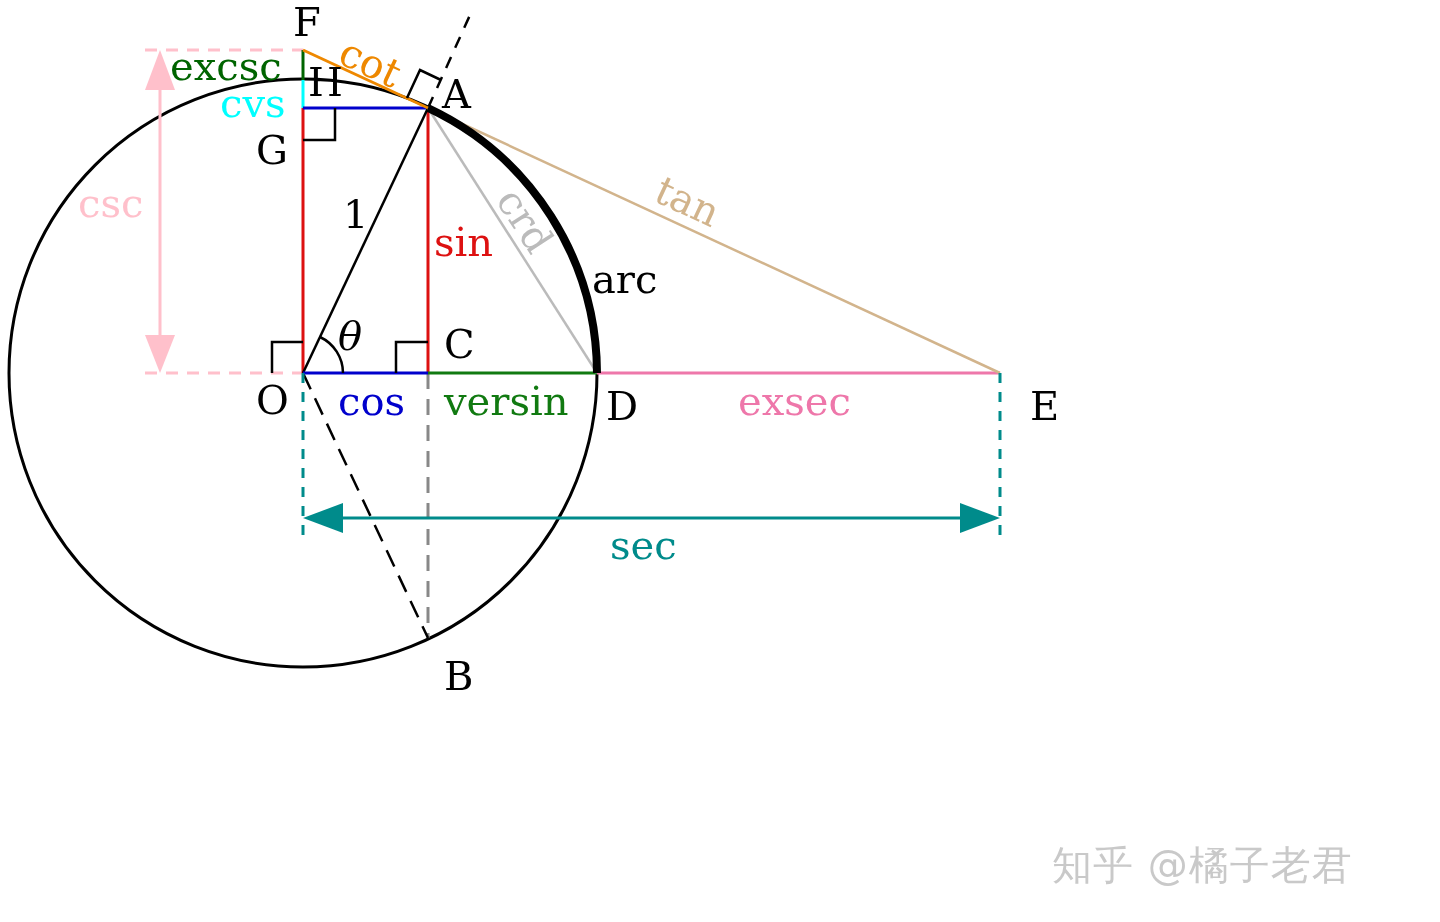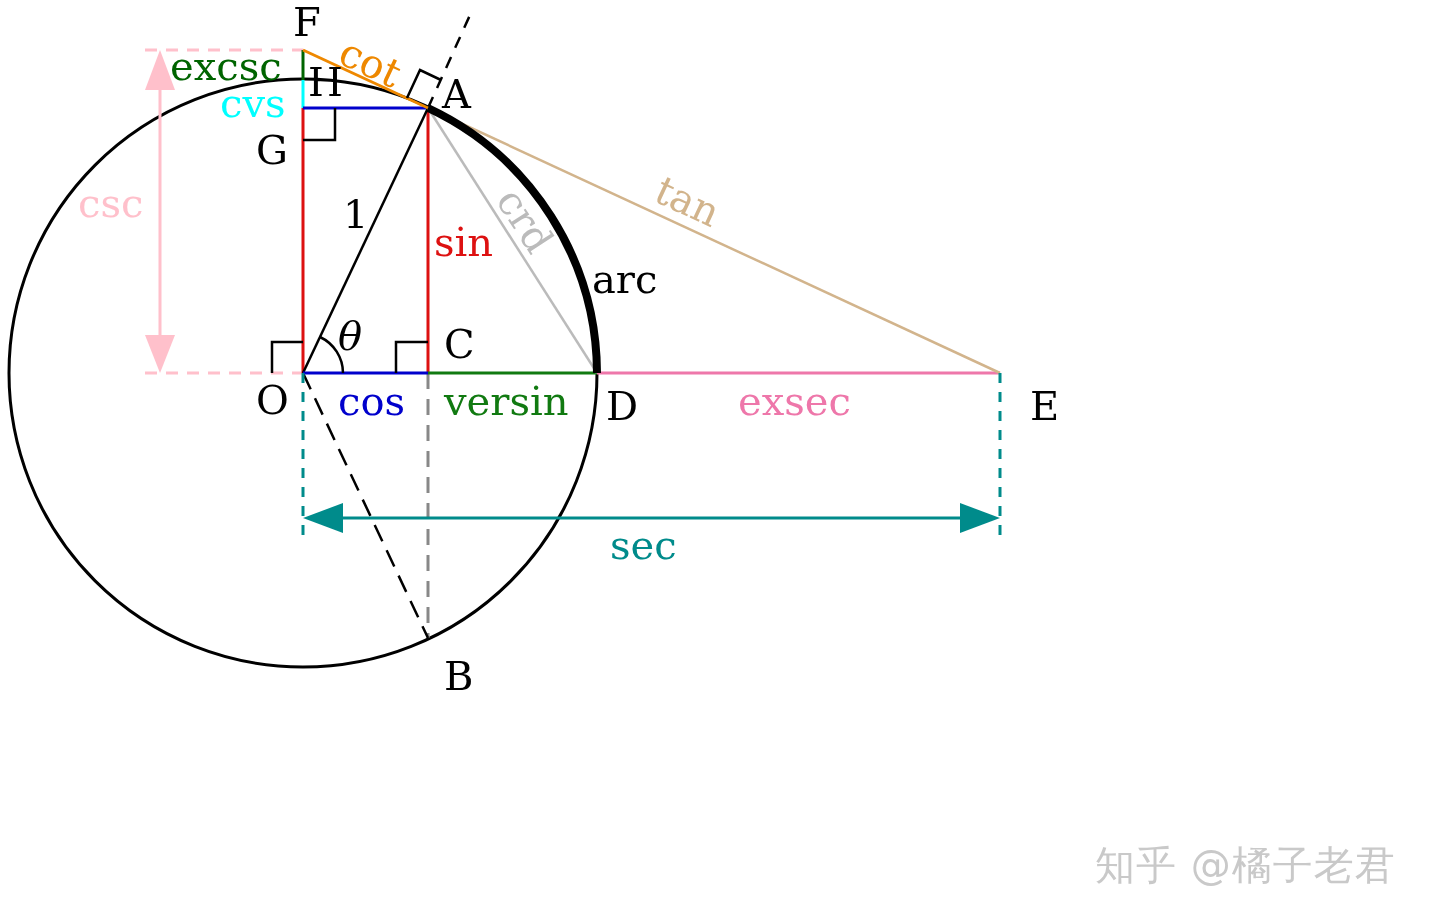--- a/index.html
+++ b/index.html
@@ -1,19 +1,19 @@
 <!DOCTYPE html>
 <html><head>
 <meta charset="utf-8">
 <style>
   html, body { margin: 0; padding: 0; background: #ffffff; }
   body { width: 1440px; height: 922px; position: relative; overflow: hidden; }
   svg { position: absolute; left: 0; top: 0; }
   .lbl { font-family: "DejaVu Serif", serif; font-size: 40px; }
-  .watermark { position: absolute; left: 1095px; top: 838px; font-family: "DejaVu Sans", sans-serif;
+  .watermark { position: absolute; left: 1052px; top: 838px; font-family: "DejaVu Sans", sans-serif;
     font-size: 40px; color: #c9c9c9; letter-spacing: 1px; }
 </style>
 </head>
 <body>
 
 <svg width="1440" height="922" viewBox="0 0 1440 922">
 
   <circle cx="303" cy="373" r="294" fill="none" stroke="#000" stroke-width="3"></circle>
 
   <line x1="145" y1="50" x2="303" y2="50" stroke="#ffc0cb" stroke-width="3" stroke-dasharray="12,9"></line>

